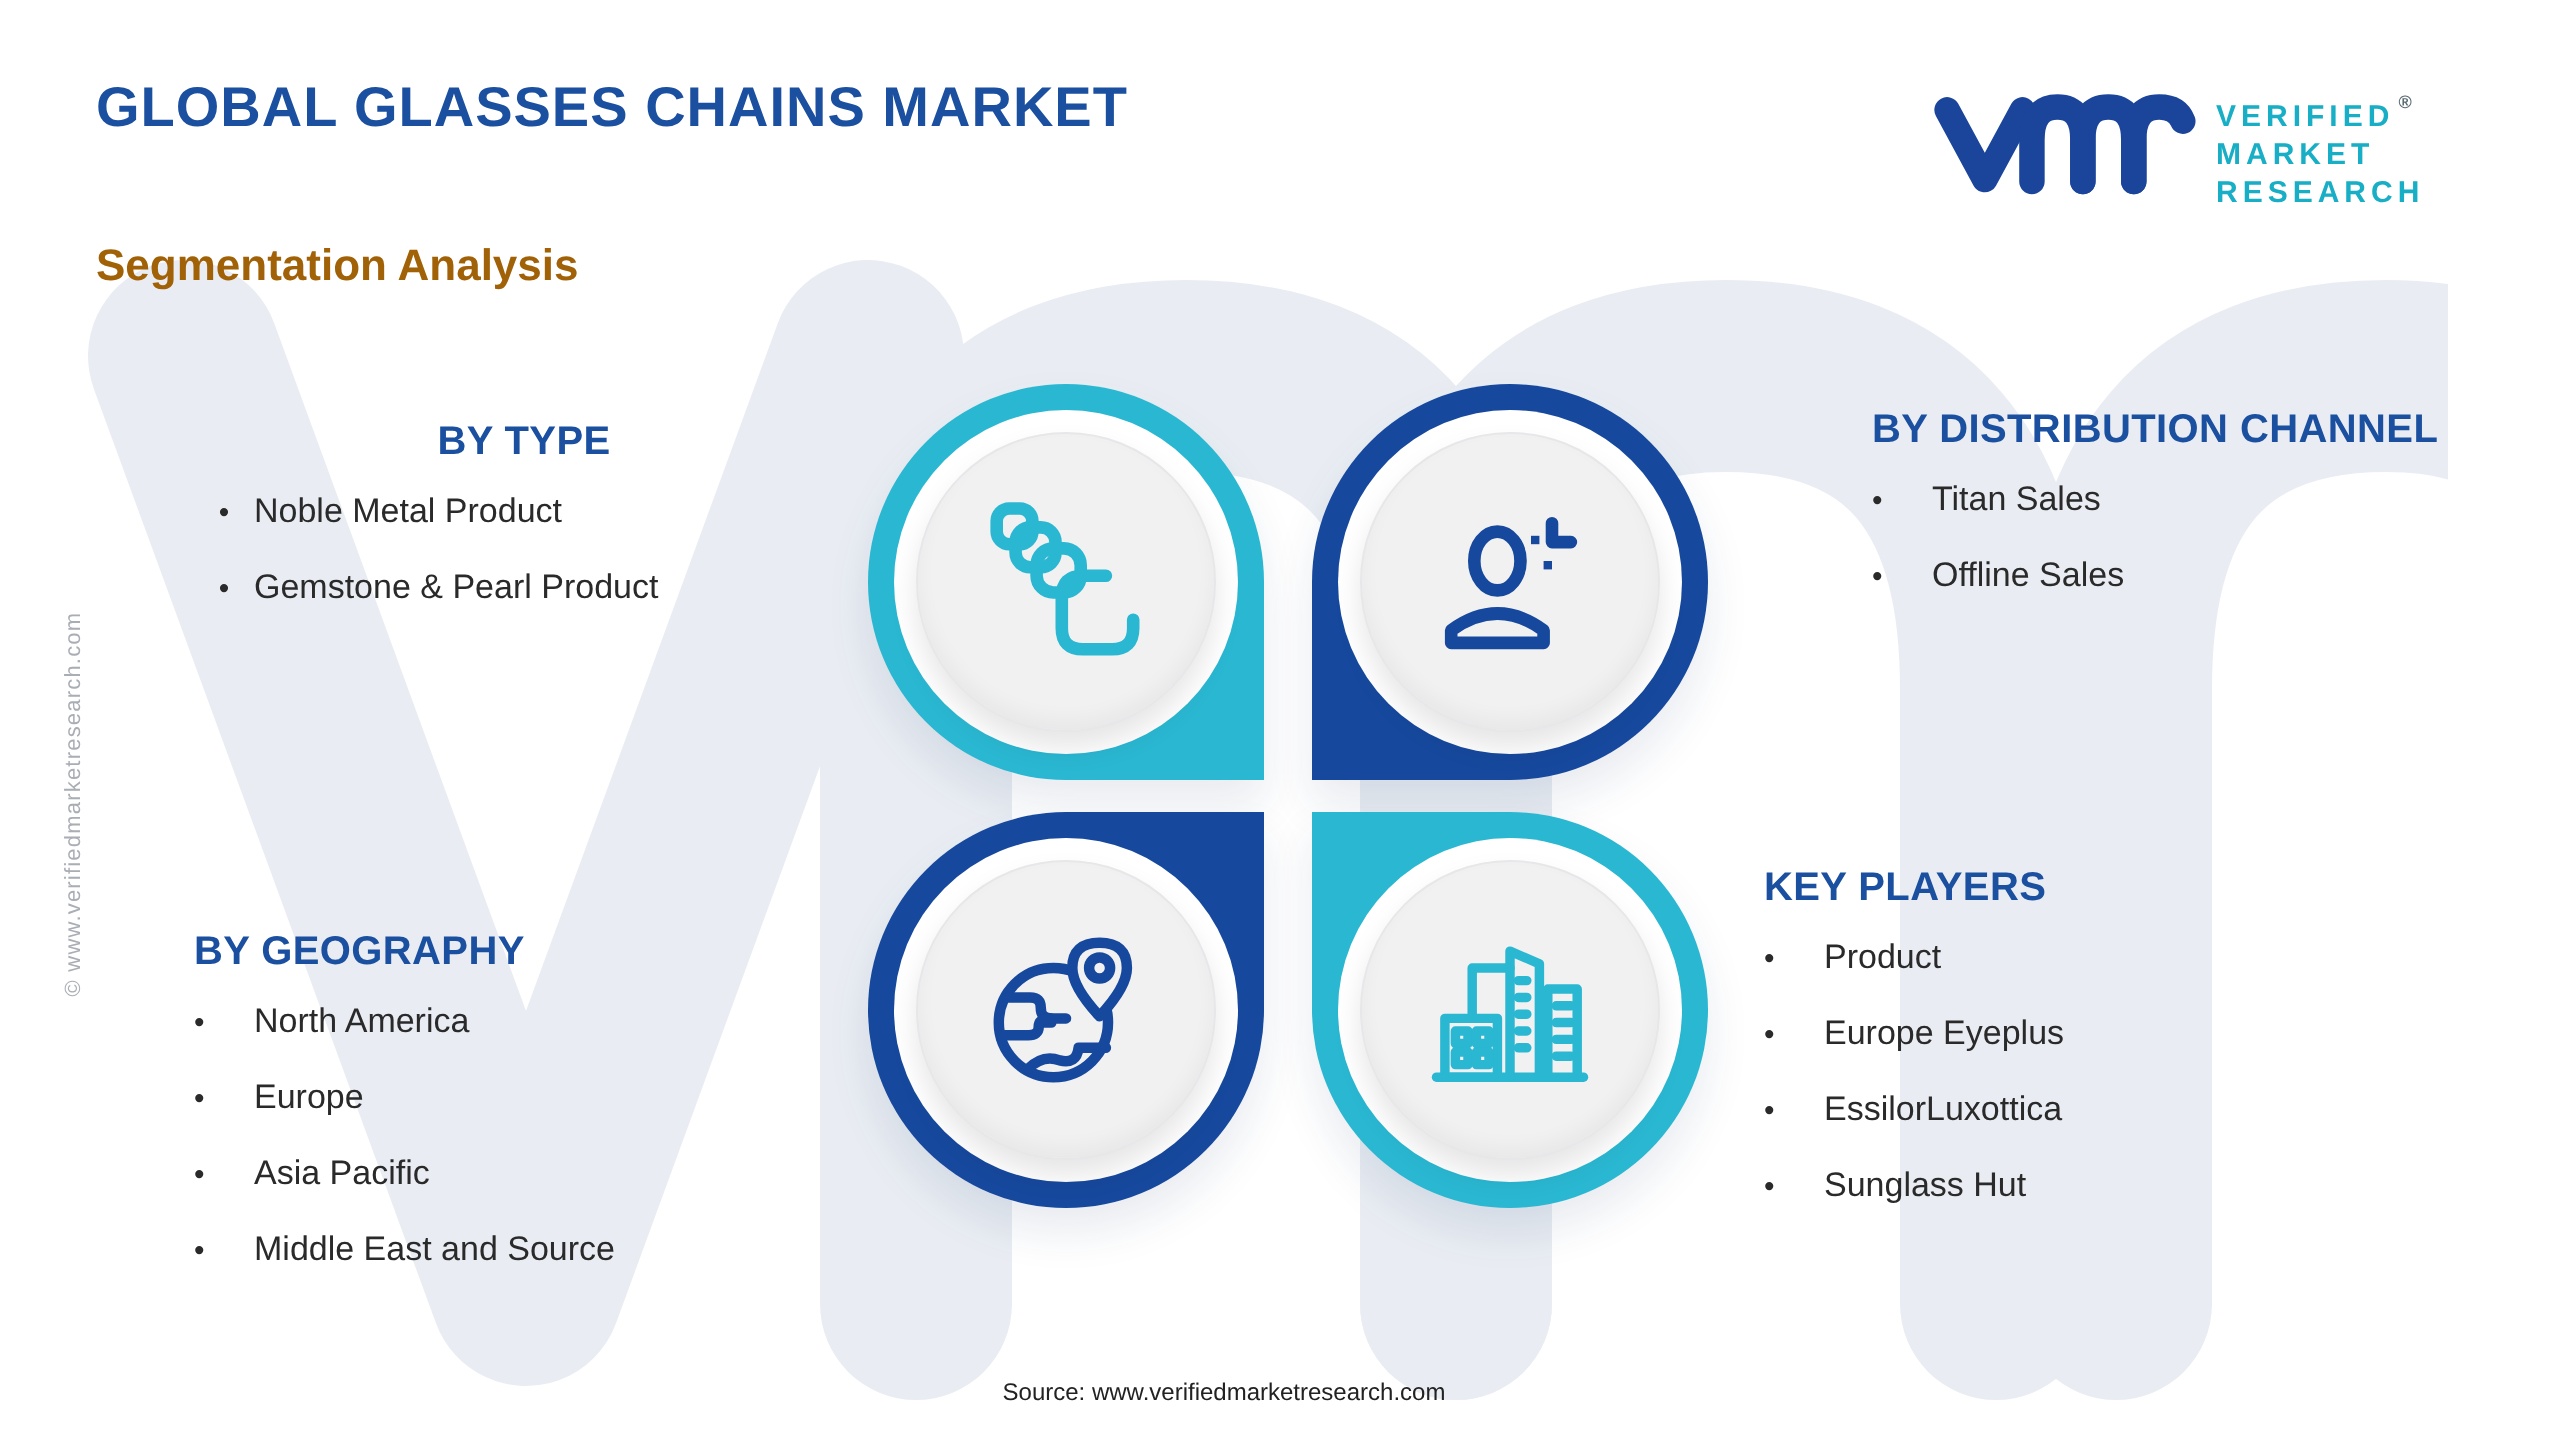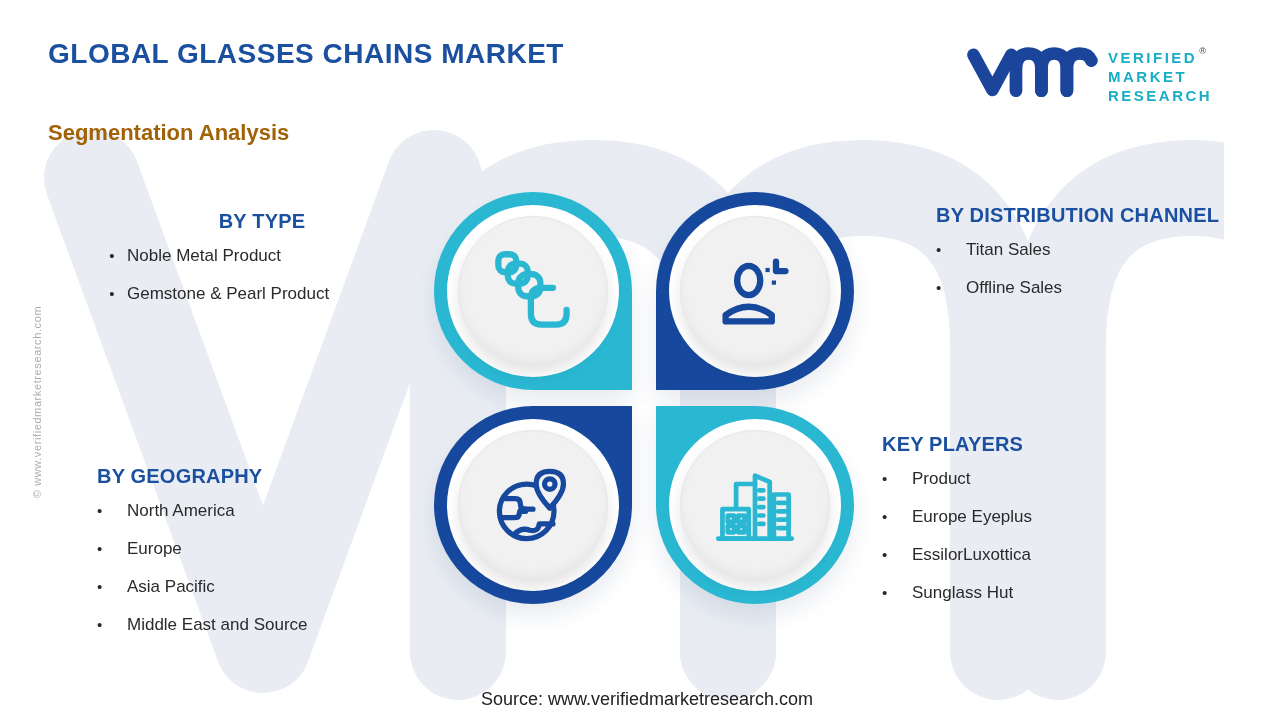--- a/index.html
+++ b/index.html
@@ -37,21 +37,21 @@
   .quad .white-ring { position: absolute; inset: 13px; background: #ffffff; border-radius: 50%; }
   .quad .inner-disc { position: absolute; inset: 24px; background: #f1f1f2; border-radius: 50%; border: 1px solid #e7e7e9; box-shadow: 0 8px 14px rgba(0,0,0,.10), inset 0 -5px 10px rgba(0,0,0,.04); display: flex; align-items: center; justify-content: center; }
   .q1 { left: 434px; top: 192px; background: #2ab7d2; border-radius: 50% 50% 0 50%; }
   .q2 { left: 656px; top: 192px; background: #16489d; border-radius: 50% 50% 50% 0; }
   .q3 { left: 434px; top: 406px; background: #16489d; border-radius: 50% 0 50% 50%; }
   .q4 { left: 656px; top: 406px; background: #2ab7d2; border-radius: 0 50% 50% 50%; }
   .quad svg.icon { width: 84px; height: 84px; }
 
   
   .side-watermark { position: absolute; left: -88px; top: 396px; width: 250px; text-align: center; transform: rotate(-90deg); font-size: 11px; color: #a9adb4; letter-spacing: .6px; z-index: 3; }
-  .source-line { position: absolute; left: 50%; transform: translateX(-50%); top: 689px; font-size: 18px; color: #222; z-index: 5; margin-left: 35px; }
+  .source-line { position: absolute; left: 50%; transform: translateX(-50%); top: 689px; font-size: 12px; color: #222; z-index: 5; }
 </style>
 </head>
 <body>
 
 <div class="stage">
 
   <svg class="bg-watermark" viewBox="0 0 1280 720" fill="none" stroke="#e9edf3" stroke-width="96" stroke-linecap="round" stroke-linejoin="round">
     <path d="M 92,178 L 263,645 L 434,178"></path>
     <path d="M 458,652 L 458,345 Q 458,188 593,188 Q 728,188 728,345 L 728,652"></path>
     <path d="M 728,652 L 728,345 Q 728,188 863,188 Q 998,188 998,345 L 998,652"></path>

